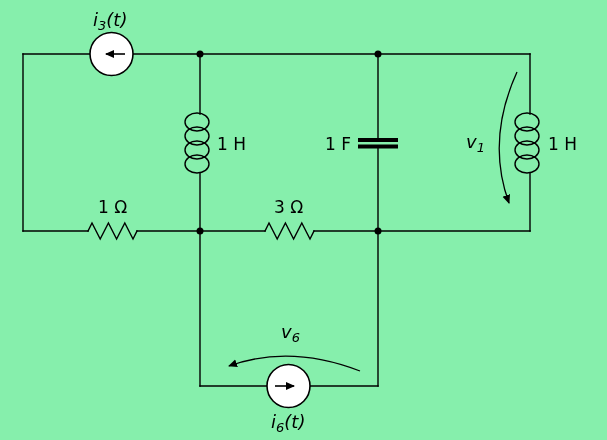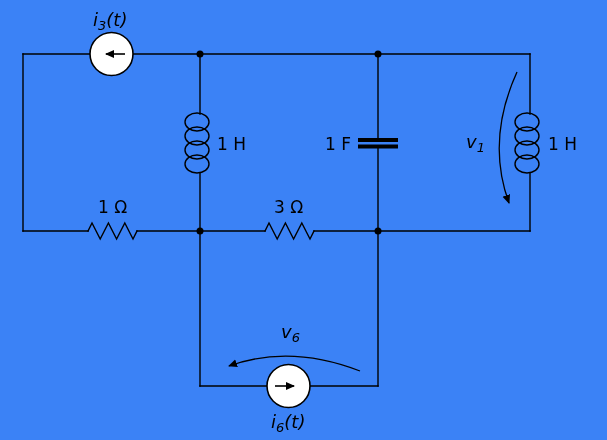--- a/index.html
+++ b/index.html
@@ -4,21 +4,21 @@
 <style>
   html, body {
     margin: 0;
     padding: 0;
     background: #ffffff;
   }
   .canvas {
     position: relative;
     width: 607px;
     height: 440px;
-    background: #3b82f6;
+    background: #86efac;
     font-family: "DejaVu Sans", sans-serif;
   }
   svg { display: block; }
   .wire {
     stroke: #000000;
     stroke-width: 1.4;
     fill: none;
     stroke-linecap: square;
   }
   .plate {

